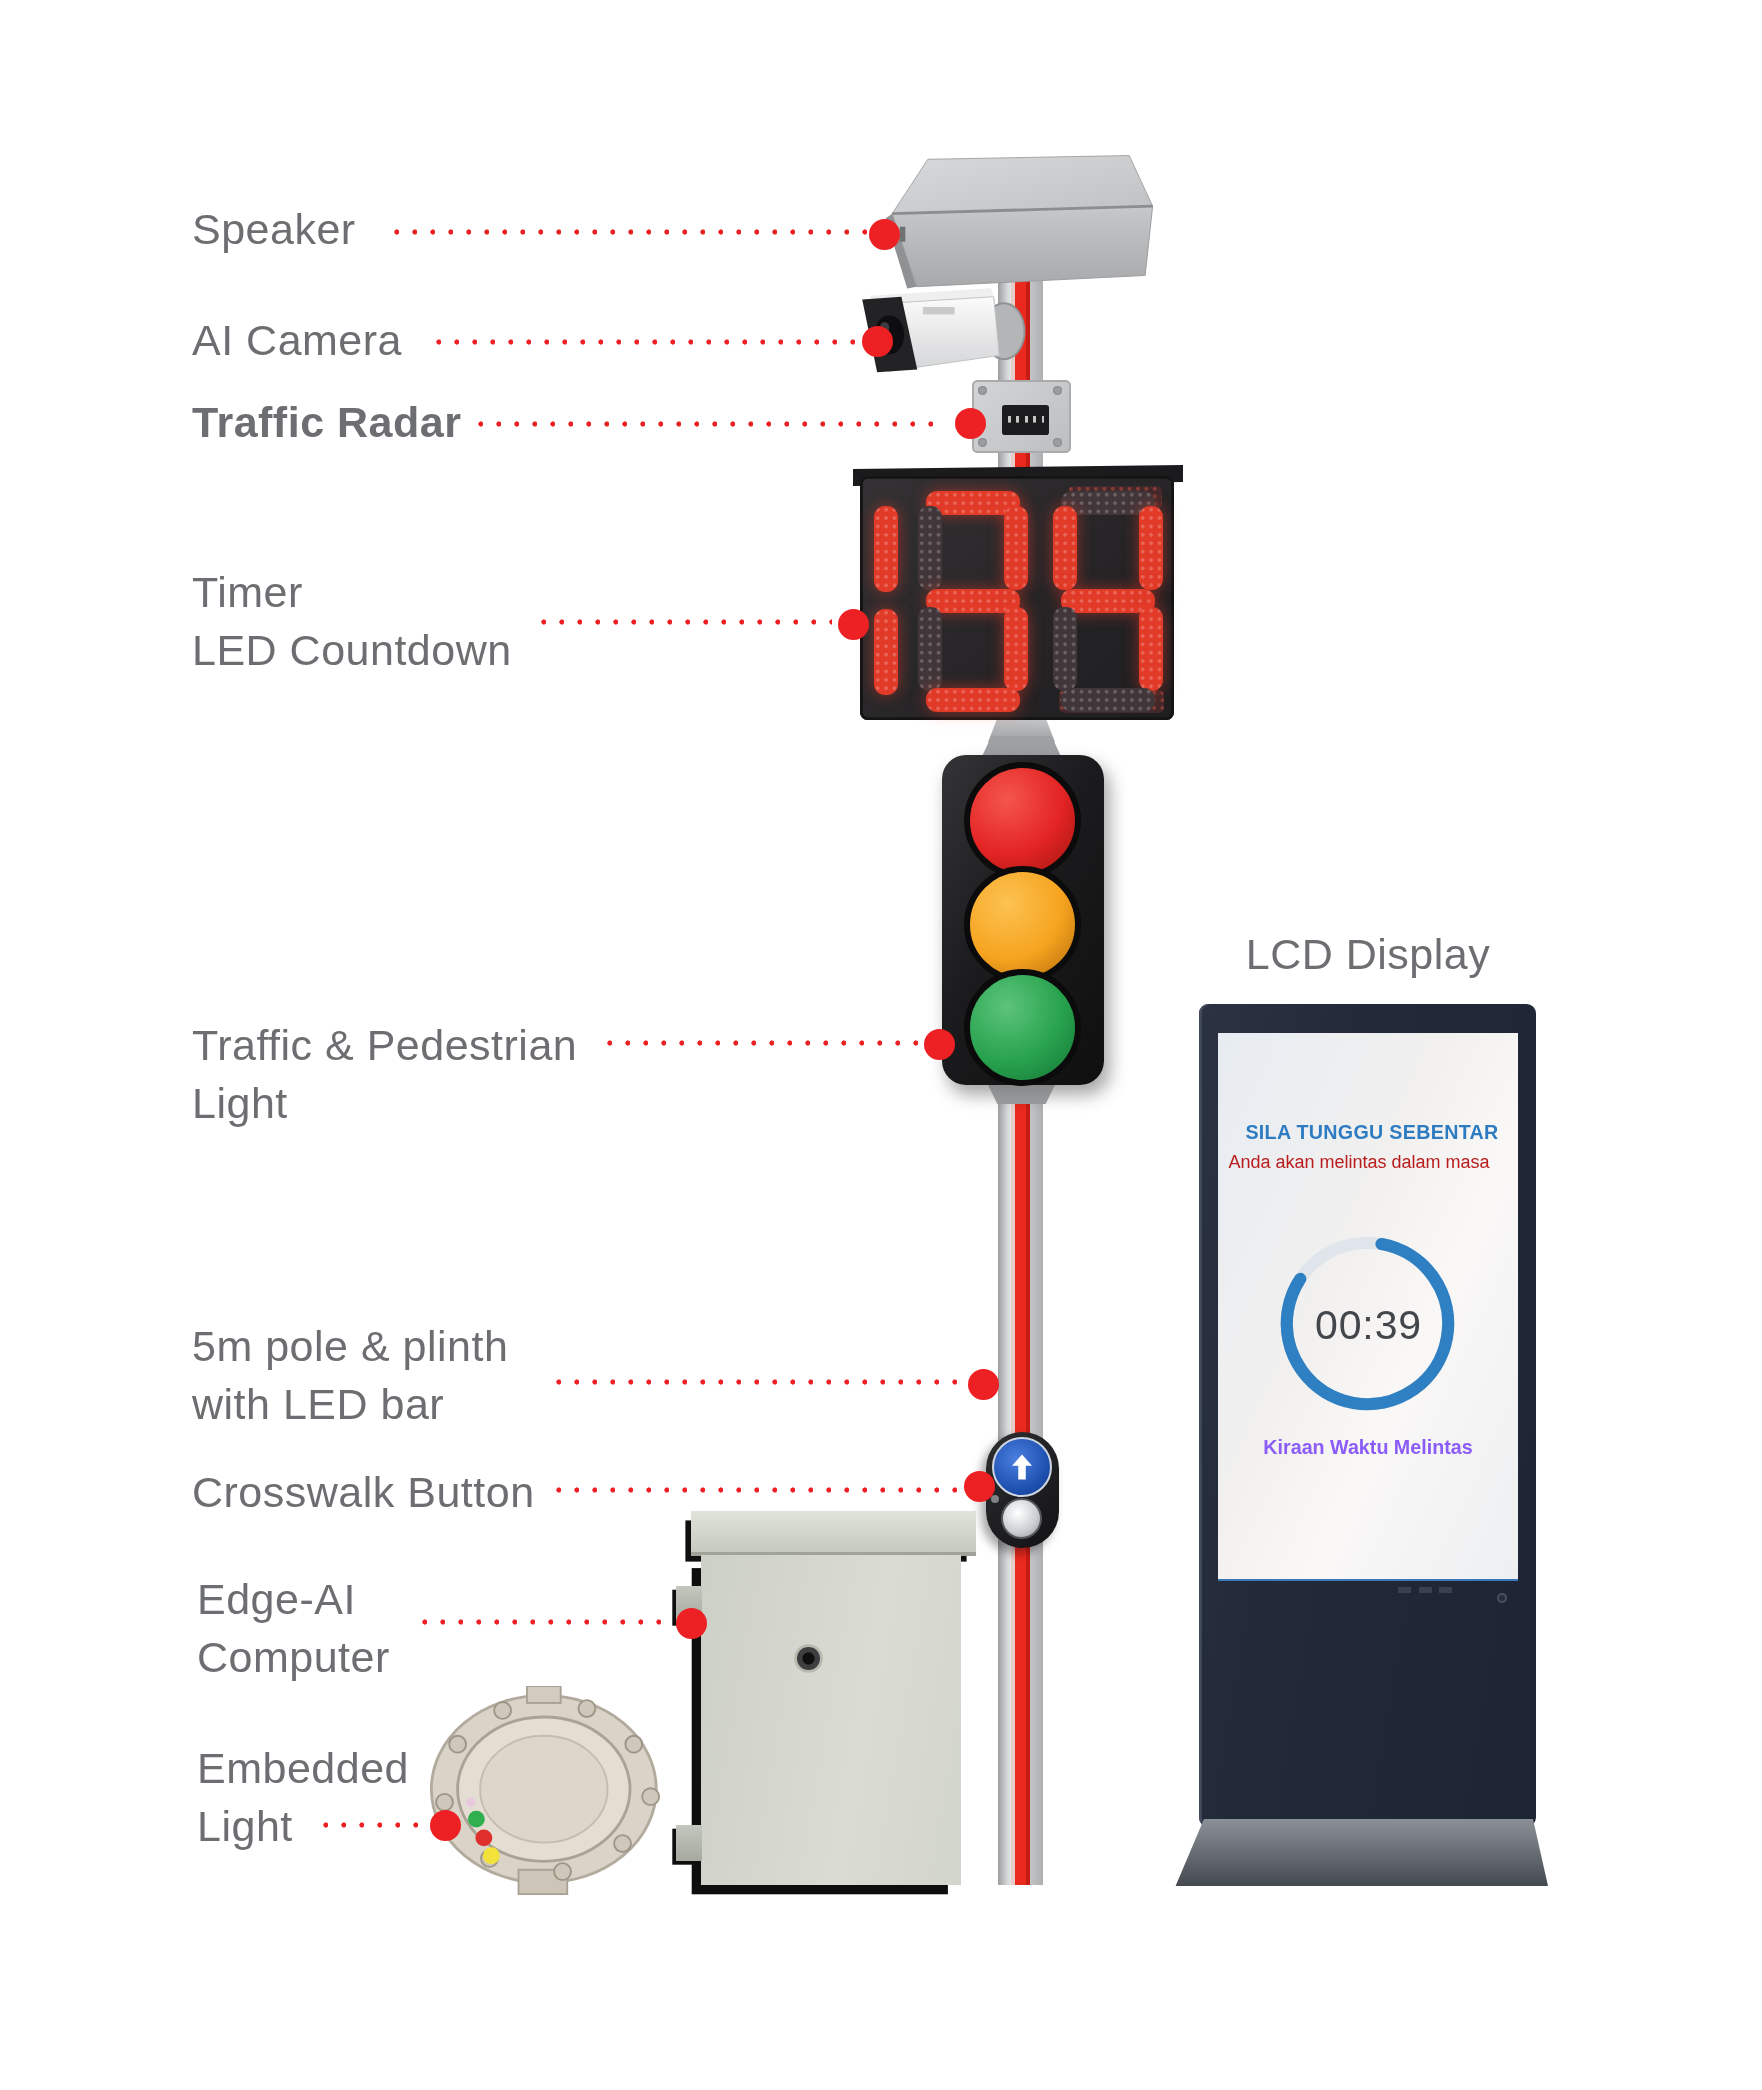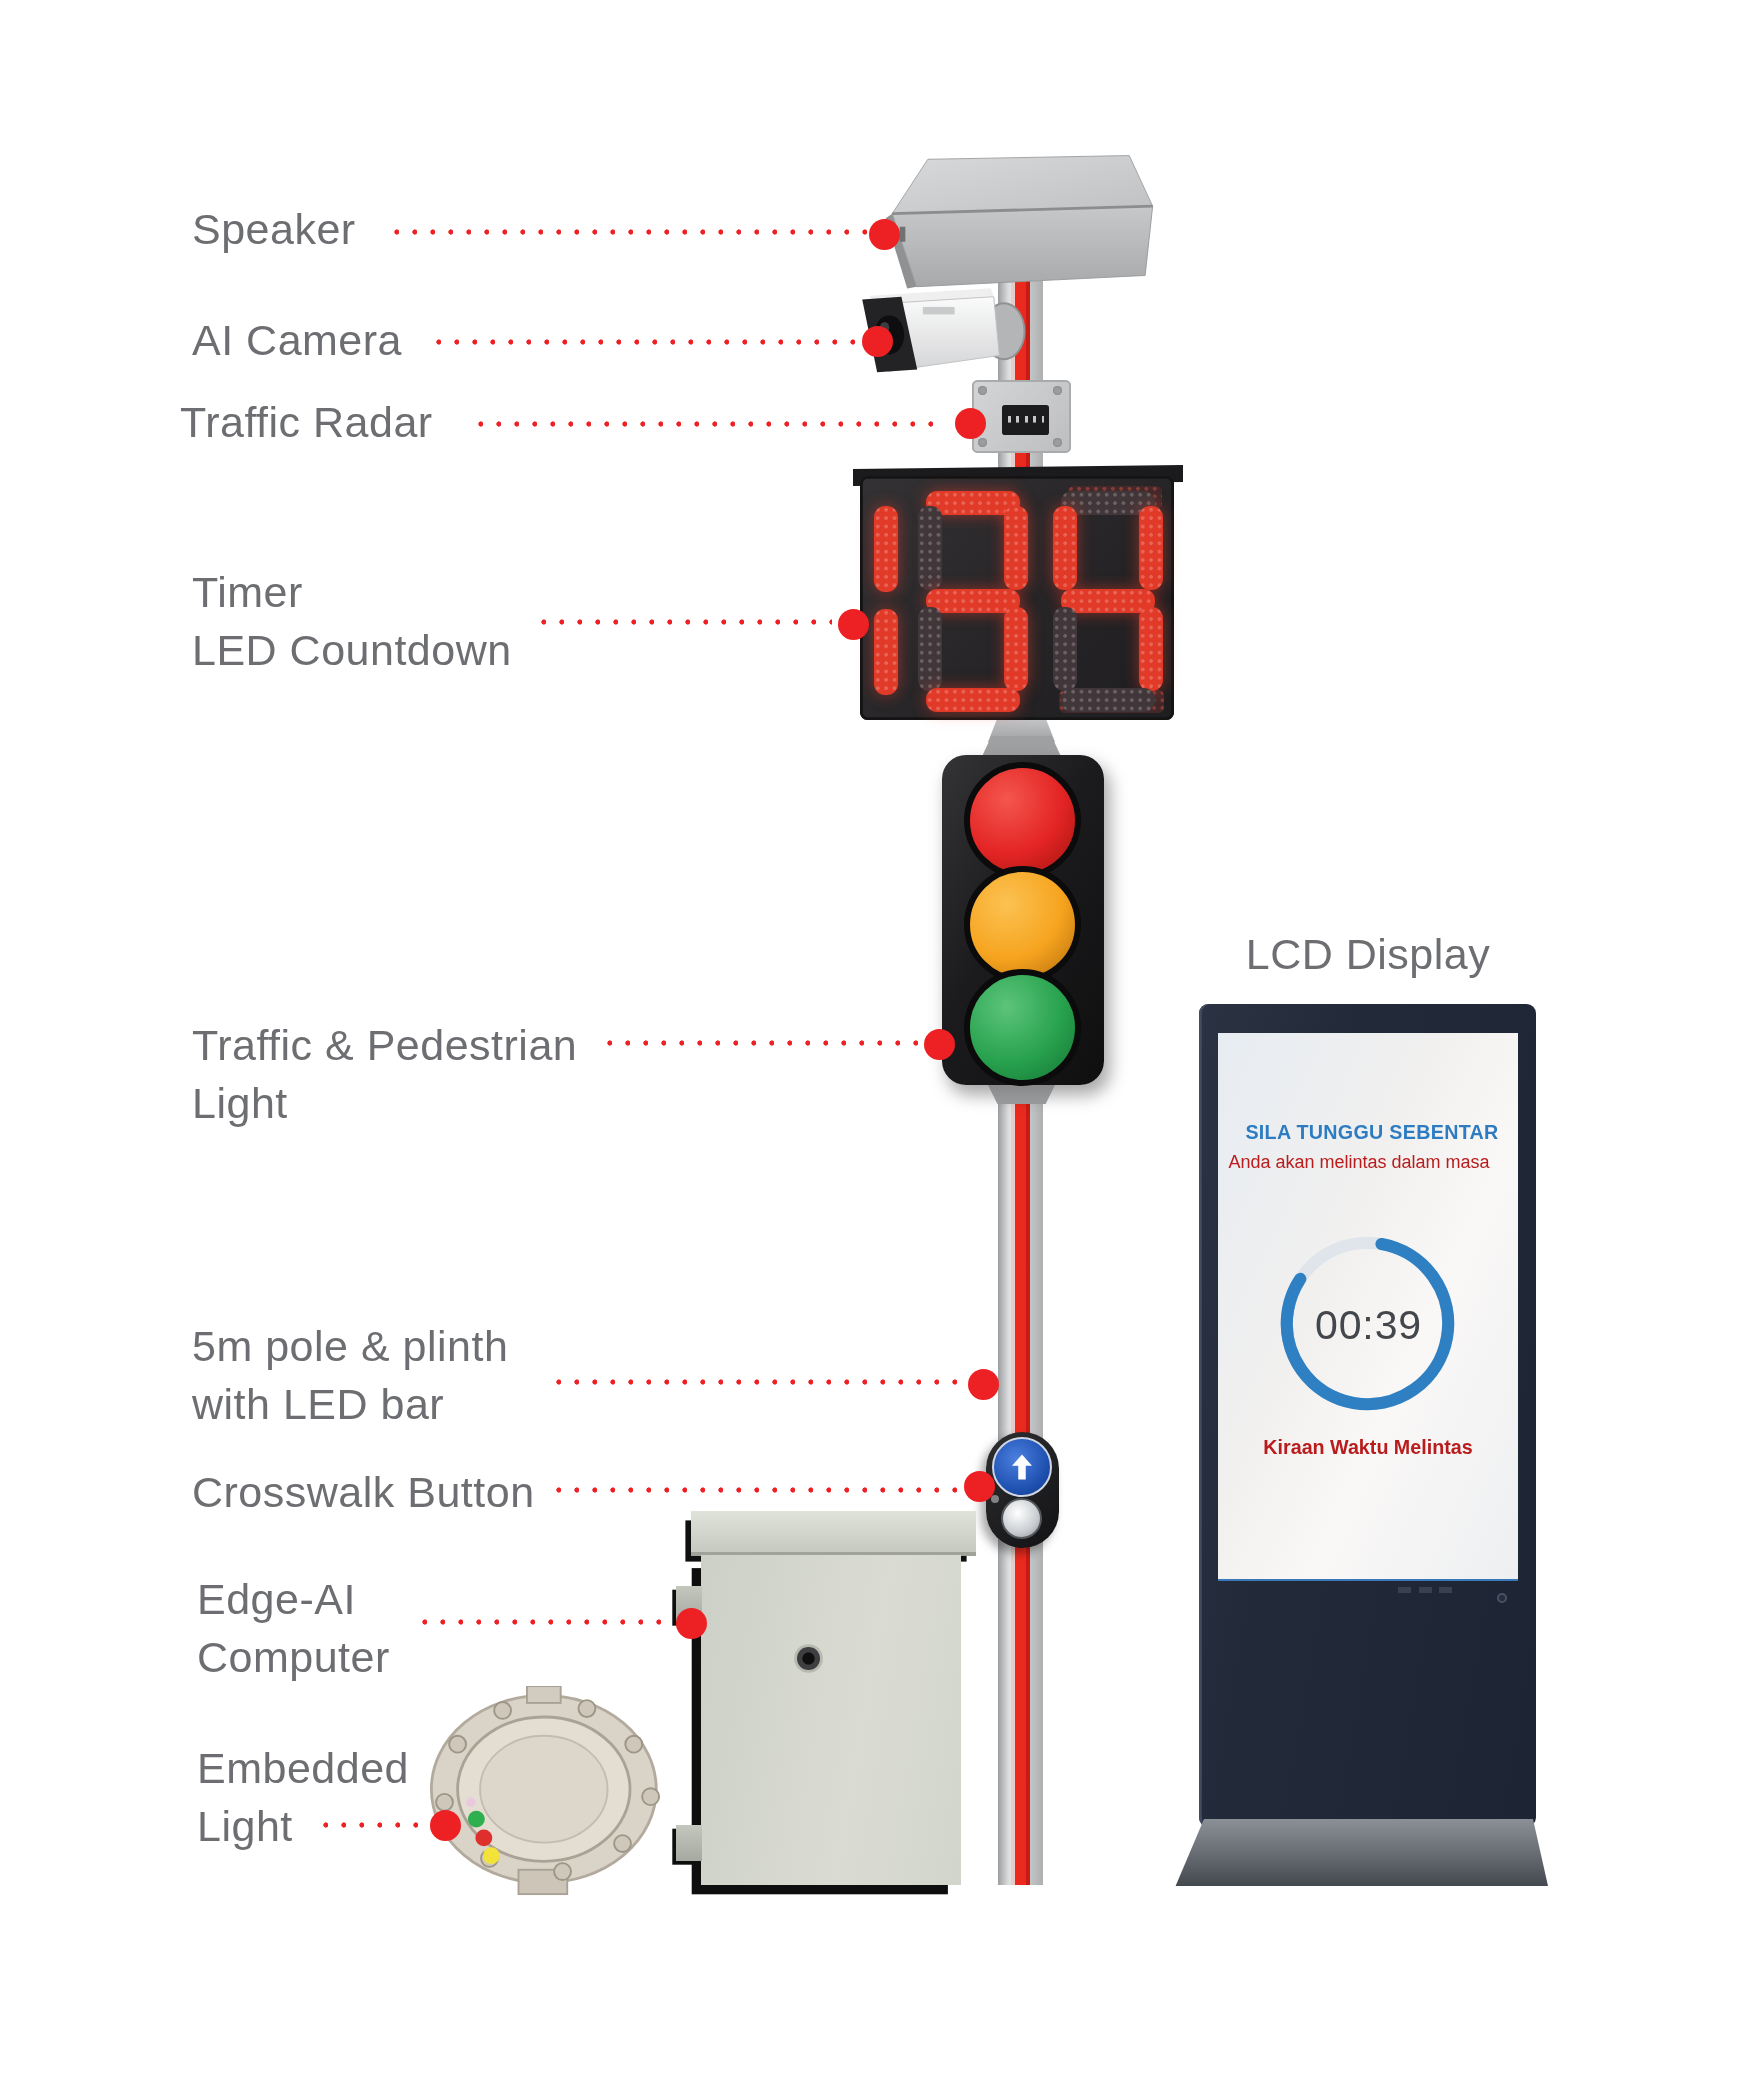--- a/index.html
+++ b/index.html
@@ -93,21 +93,21 @@
               background:repeating-linear-gradient(to right,#39404f 0 13px,rgba(0,0,0,0) 13px 20.6px);}
   .kiosk-dot{position:absolute;left:1497px;top:1593px;width:10.3px;height:10.3px;border-radius:50%;background:#49506033;
               box-shadow:inset 0 0 0 1.9px #4a5163;}
   .scr-header{position:absolute;left:1218px;top:1121px;width:308px;text-align:center;
               color:#2d7cc2;font-size:19.7px;font-weight:bold;letter-spacing:0.3px;}
   .scr-sub{position:absolute;left:1228px;top:1151px;width:262px;text-align:center;
               color:#b91c1c;font-size:18px;line-height:23.4px;}
   .scr-timer{position:absolute;left:1270px;top:1302px;width:197px;text-align:center;
               color:#43474c;font-size:41px;letter-spacing:0.9px;}
   .scr-caption{position:absolute;left:1218px;top:1436px;width:300px;text-align:center;
-              color:#b91c1c;font-size:19.7px;font-weight:bold;}
+              color:#8b5cf6;font-size:19.7px;font-weight:bold;}
   .lcd-title{position:absolute;left:1218px;top:930px;width:300px;text-align:center;
               color:#6d6e71;font-size:43px;letter-spacing:0.5px;}
 </style>
 </head>
 <body>
 
 <div class="canvas">
 
   <div class="pole"></div>
   <div class="pole-stripe"></div>
@@ -242,21 +242,21 @@
   <svg style="position:absolute;left:1269px;top:1225px;" width="197" height="197" viewBox="0 0 210 210">
     <circle cx="105" cy="105" r="86" fill="none" stroke="#dfe5eb" stroke-width="13"></circle>
     <circle cx="105" cy="105" r="86" fill="none" stroke="#90badd" stroke-width="13" stroke-dasharray="150 390" stroke-linecap="round" transform="rotate(110 105 105)"></circle>
     <circle cx="105" cy="105" r="86" fill="none" stroke="#2f80c3" stroke-width="13" stroke-dasharray="440 100" stroke-linecap="round" transform="rotate(-80 105 105)"></circle>
   </svg>
   <div class="scr-timer">00:39</div>
   <div class="scr-caption">Kiraan Waktu Melintas</div>
 
   <div class="label" style="left:192px;top:200px;">Speaker</div>
   <div class="label" style="left:192px;top:311px;">AI Camera</div>
-  <div class="label" style="left:180px;top:393px;">Traffic Radar</div>
+  <div class="label" style="left:192px;top:393px;font-weight:bold;">Traffic Radar</div>
   <div class="label" style="left:192px;top:563px;">
     <span class="line">Timer</span>
     <span class="line">LED Countdown</span>
   </div>
   <div class="label" style="left:192px;top:1016px;">
     <span class="line">Traffic &amp; Pedestrian</span>
     <span class="line">Light</span>
   </div>
   <div class="label" style="left:192px;top:1317px;">
     <span class="line">5m pole &amp; plinth</span>

